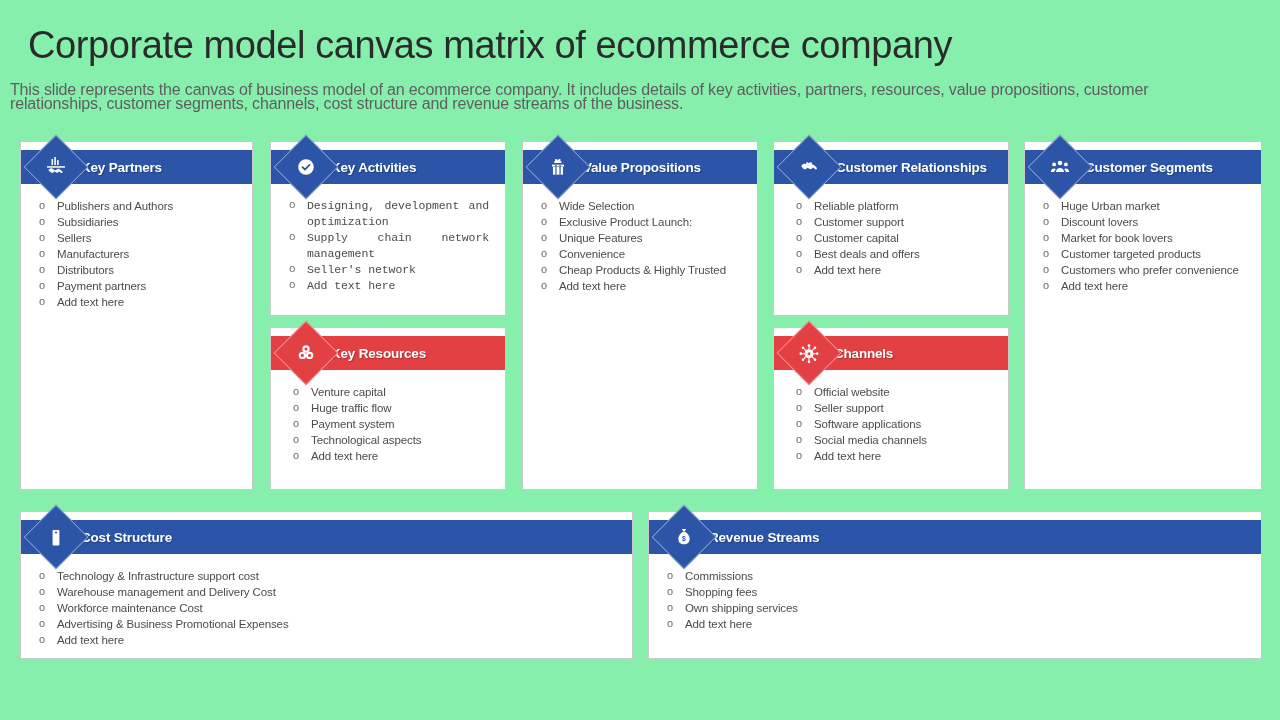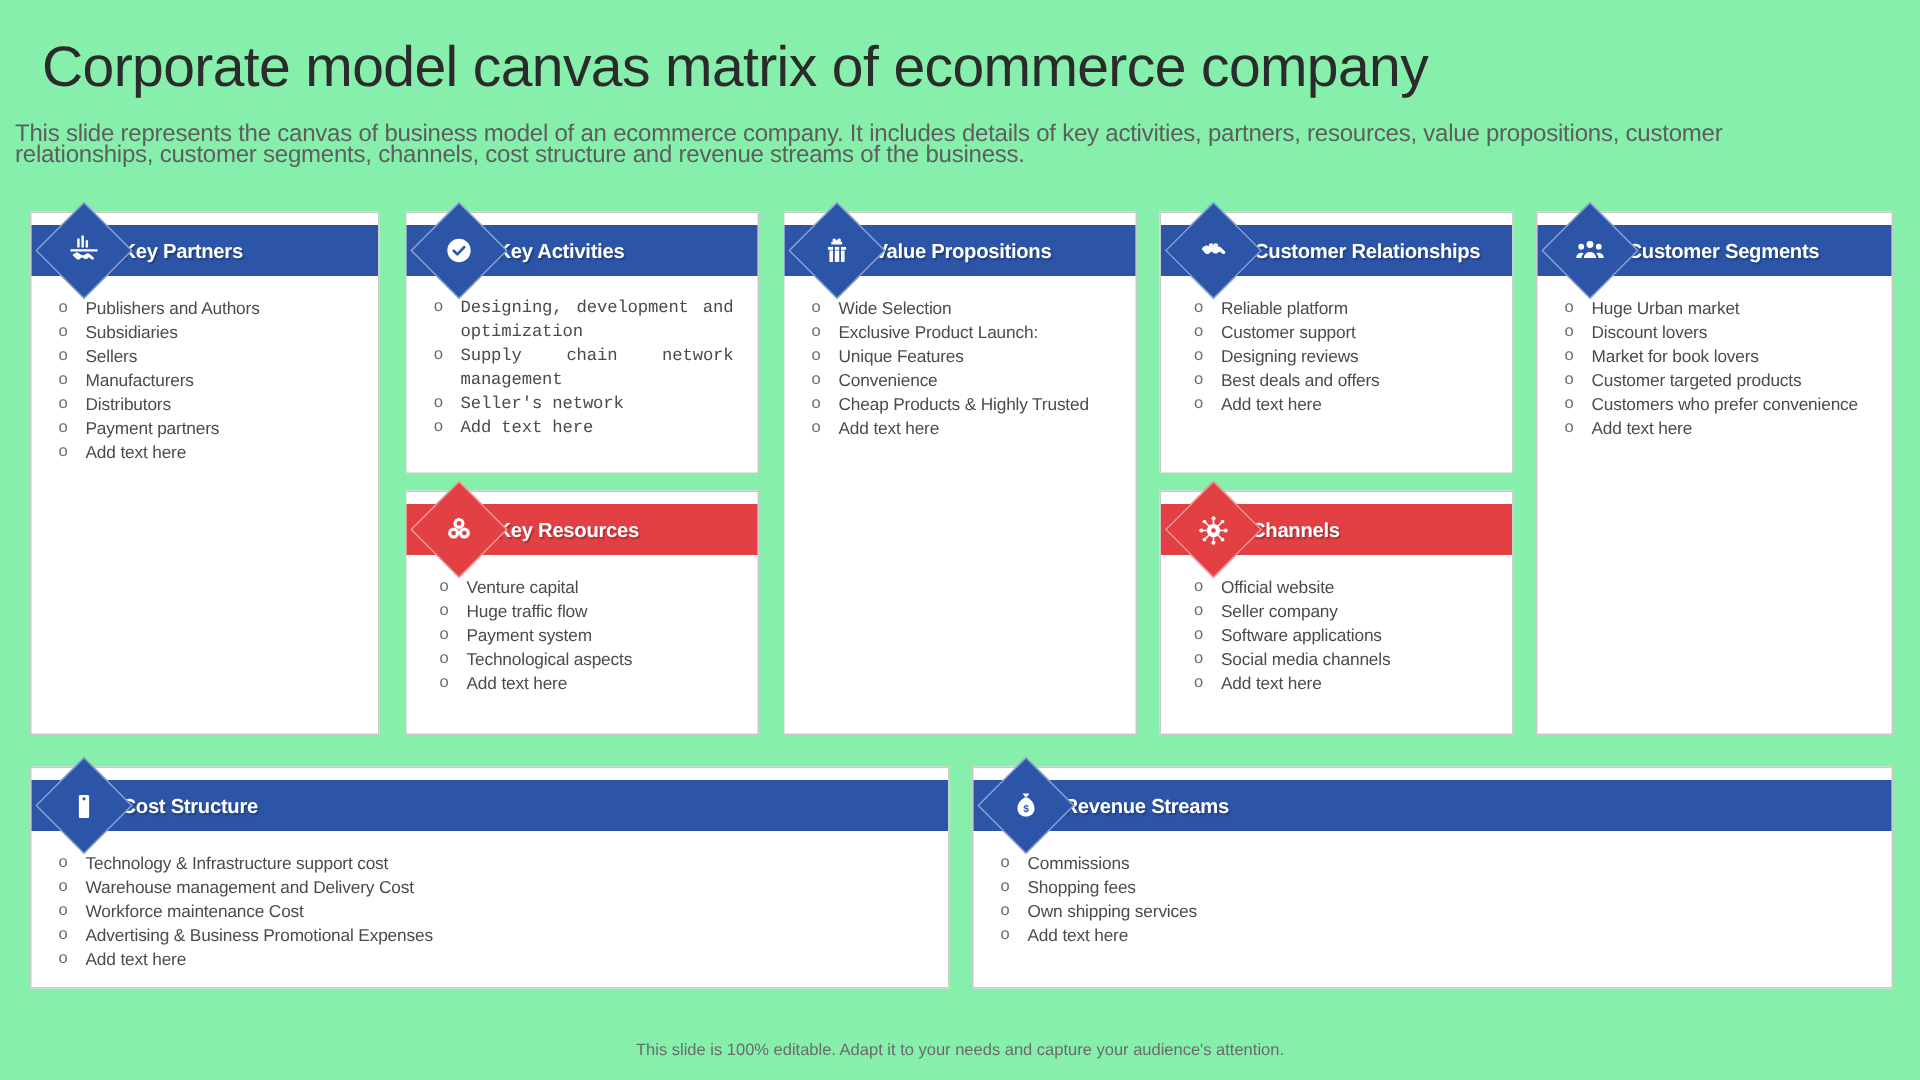--- a/index.html
+++ b/index.html
@@ -226,21 +226,21 @@
         <svg width="23" height="23" viewBox="0 0 24 24" fill="#ffffff">
           <path d="M4.2 9.6c1.3-1.6 3-2.3 4.4-1.3l2.1 1.5c.5.4 1.2.4 1.8.1l1.7-1c1-.6 2.1-.4 2.9.3l2.8 2.6c.6.6.5 1.4-.2 1.8-.5.3-1.1.2-1.6-.2l-2-1.5-1 .9c-.8.7-1.9.8-2.8.3l-1.8-1.1-1.6 1.3c-.8.6-1.9.6-2.7-.1L4.3 11c-.5-.4-.5-1 0-1.4z"></path>
           <path d="M12 7.3c-.9-1.6-3.3-1.2-3.3.6 0 1.3 1.8 2.5 3.3 3.4 1.5-.9 3.3-2.1 3.3-3.4 0-1.8-2.4-2.2-3.3-.6z" opacity="0.92"></path>
         </svg>
       </div>
       <span class="panel-title">Customer Relationships</span>
     </div>
     <ul class="bullets two-col-pad">
       <li>Reliable platform</li>
       <li>Customer support</li>
-      <li>Designing reviews</li>
+      <li>Customer capital</li>
       <li>Best deals and offers</li>
       <li>Add text here</li>
     </ul>
   </div>
 
   <div class="panel" style="left:773px; top:327px; width:236px; height:163px;">
     <div class="panel-head red">
       <div class="badge red">
         <svg width="23" height="23" viewBox="0 0 24 24" fill="none" stroke="#ffffff" stroke-width="1.1">
           <circle cx="12" cy="12" r="4.1" fill="#ffffff"></circle>
@@ -260,21 +260,21 @@
           <circle cx="5.7" cy="5.7" r="1.3" fill="#ffffff" stroke="none"></circle>
           <circle cx="18.3" cy="18.3" r="1.3" fill="#ffffff" stroke="none"></circle>
           <circle cx="18.3" cy="5.7" r="1.3" fill="#ffffff" stroke="none"></circle>
           <circle cx="5.7" cy="18.3" r="1.3" fill="#ffffff" stroke="none"></circle>
         </svg>
       </div>
       <span class="panel-title">Channels</span>
     </div>
     <ul class="bullets two-col-pad">
       <li>Official website</li>
-      <li>Seller company</li>
+      <li>Seller support</li>
       <li>Software applications</li>
       <li>Social media channels</li>
       <li>Add text here</li>
     </ul>
   </div>
 
   <div class="panel" style="left:1024px; top:141px; width:238px; height:349px;">
     <div class="panel-head blue">
       <div class="badge blue">
         <svg width="22" height="22" viewBox="0 0 24 24" fill="#ffffff">
@@ -329,15 +329,14 @@
       <span class="panel-title">Revenue Streams</span>
     </div>
     <ul class="bullets">
       <li>Commissions</li>
       <li>Shopping fees</li>
       <li>Own shipping services</li>
       <li>Add text here</li>
     </ul>
   </div>
 
-  <div class="footer-note">This slide is 100% editable. Adapt it to your needs and capture your audience's attention.</div>
 
 </div>
 
 </body></html>

